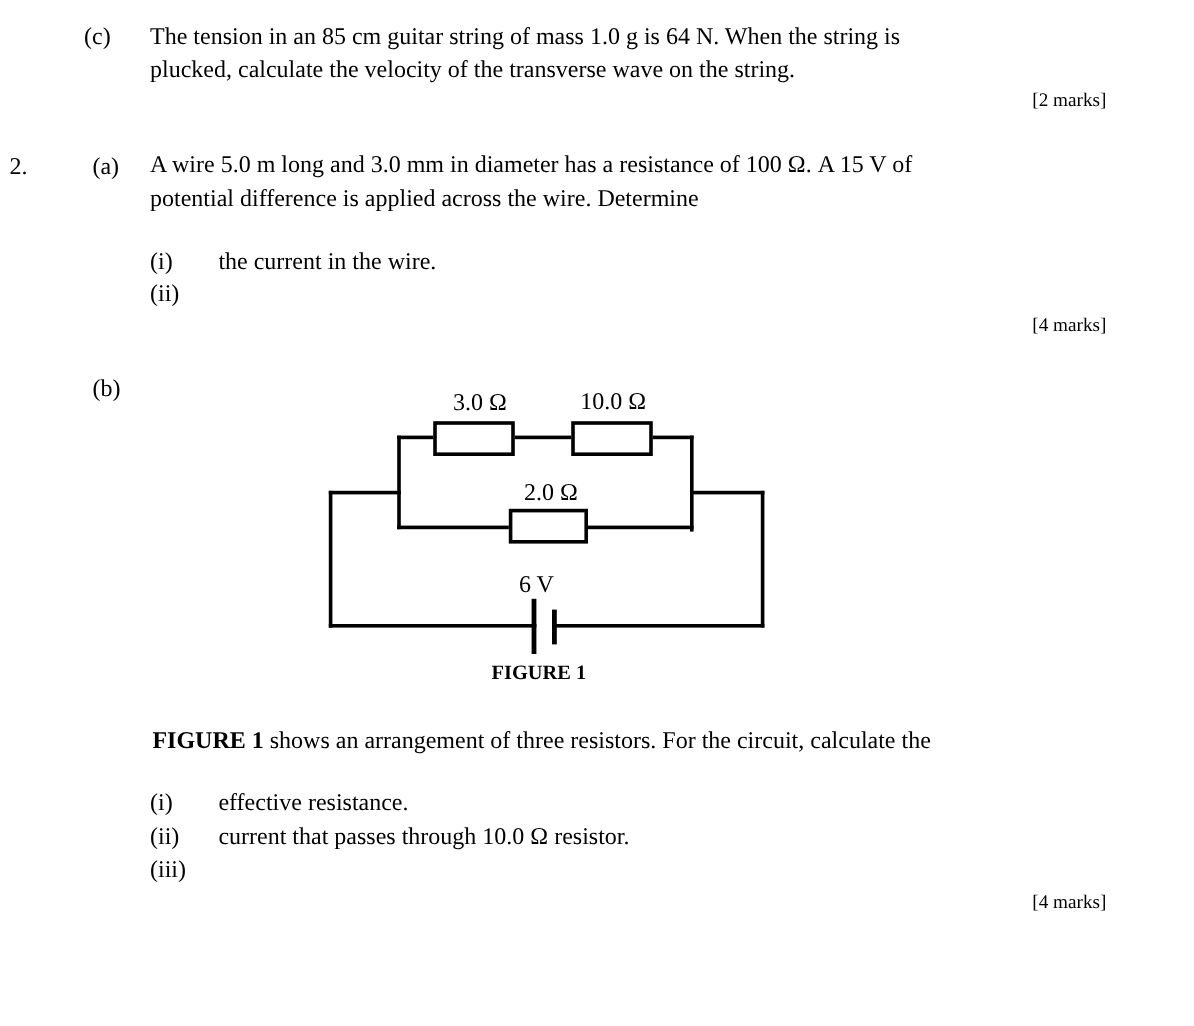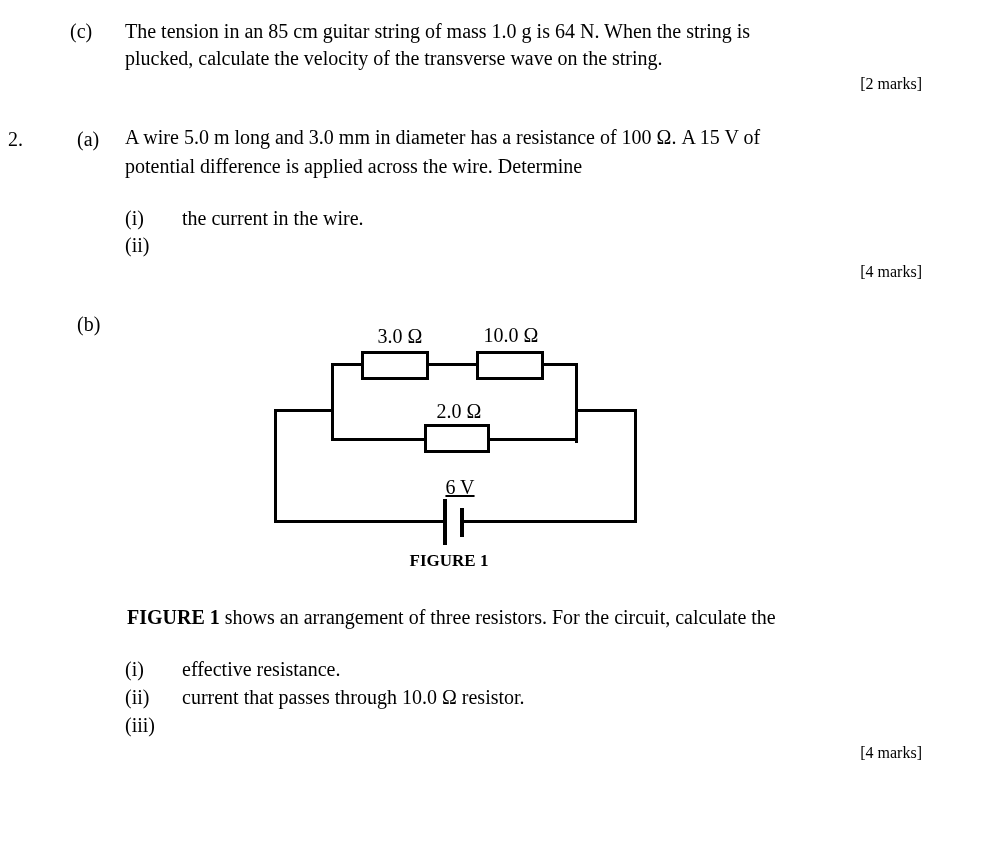--- a/index.html
+++ b/index.html
@@ -84,21 +84,21 @@
 
   <div class="wire" style="left:252px; top:409px; width:60px; height:3px;"></div>
   <div class="wire" style="left:252px; top:409px; width:3px; height:114px;"></div>
   <div class="wire" style="left:553px; top:409px; width:62px; height:3px;"></div>
   <div class="wire" style="left:612px; top:409px; width:3px; height:114px;"></div>
   <div class="wire" style="left:252px; top:520px; width:363px; height:3px;"></div>
 
   <div style="position:absolute; left:425px; top:518px; width:13px; height:7px; background:#ffffff;"></div>
   <div class="wire" style="left:421px; top:499px; width:4px; height:46px;"></div>
   <div class="wire" style="left:438px; top:508px; width:4px; height:29px;"></div>
-  <div class="clabel" style="left:438px; top:476px;text-decoration:underline;">6 V</div>
+  <div class="clabel" style="left:425px; top:476px;">6 V</div>
 
   <div class="caption" style="left:427px; top:551px;">FIGURE 1</div>
 </div>
 
 <div class="abs t" style="left:127px; top:604px;">
   <span class="bold">FIGURE 1</span><span> shows an arrangement of three resistors. For the circuit, calculate the</span>
 </div>
 
 <div class="abs t item-row" style="left:125px; top:656px;">
   <span class="item-label">(i)</span>

